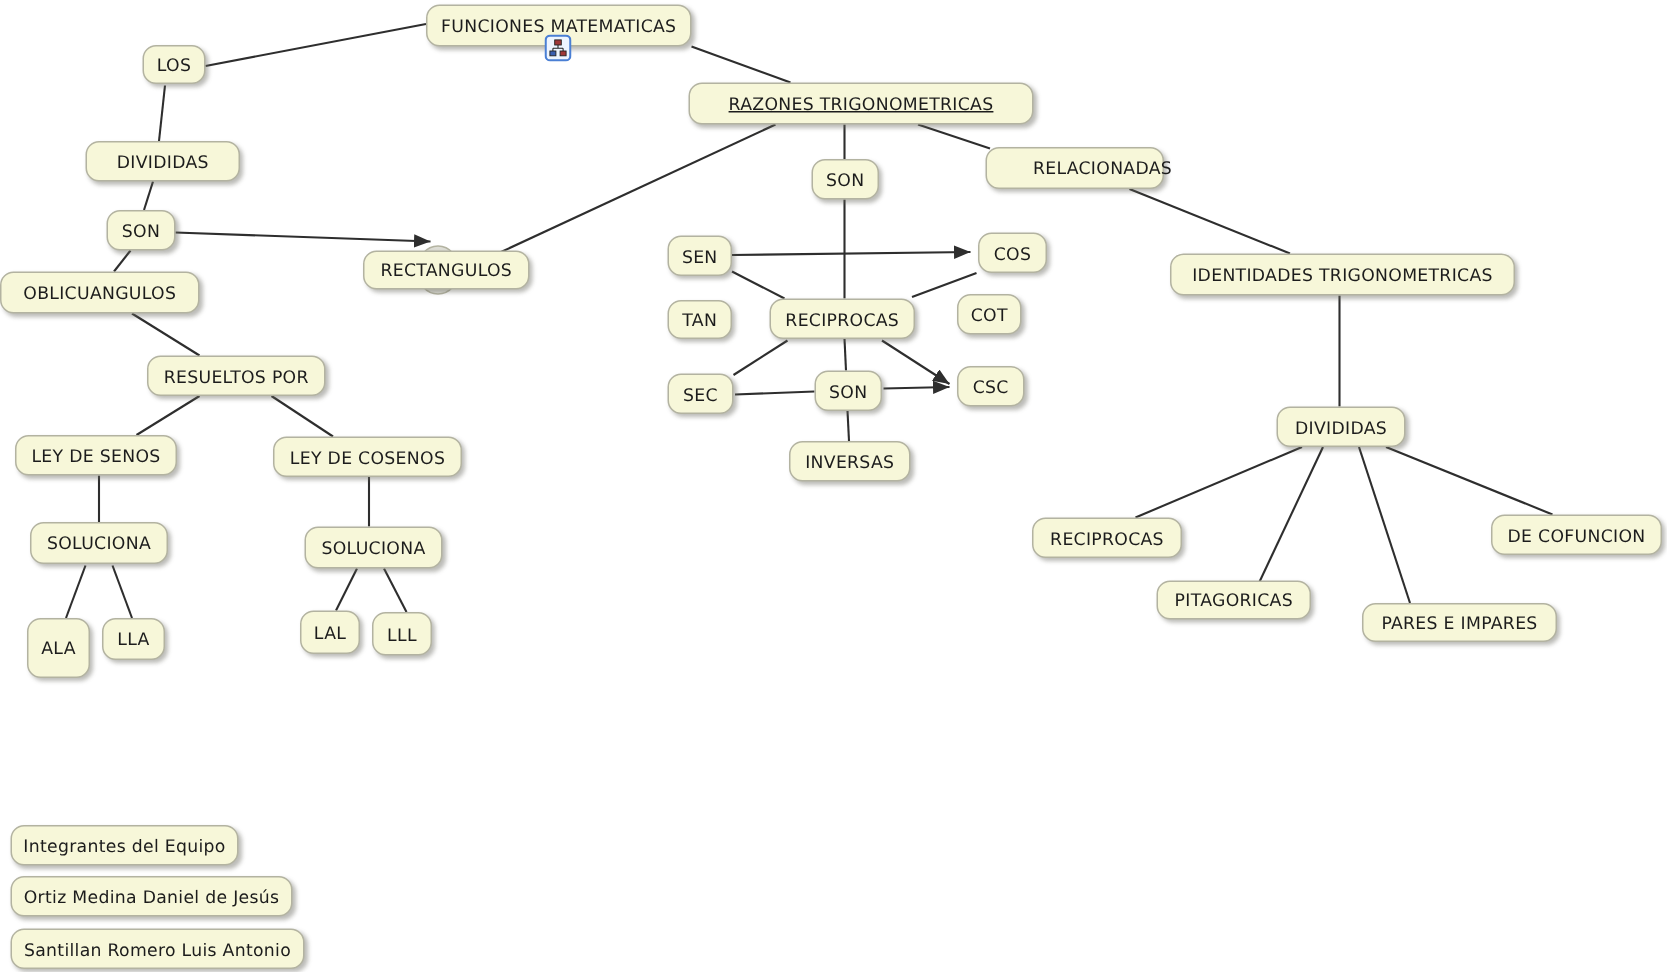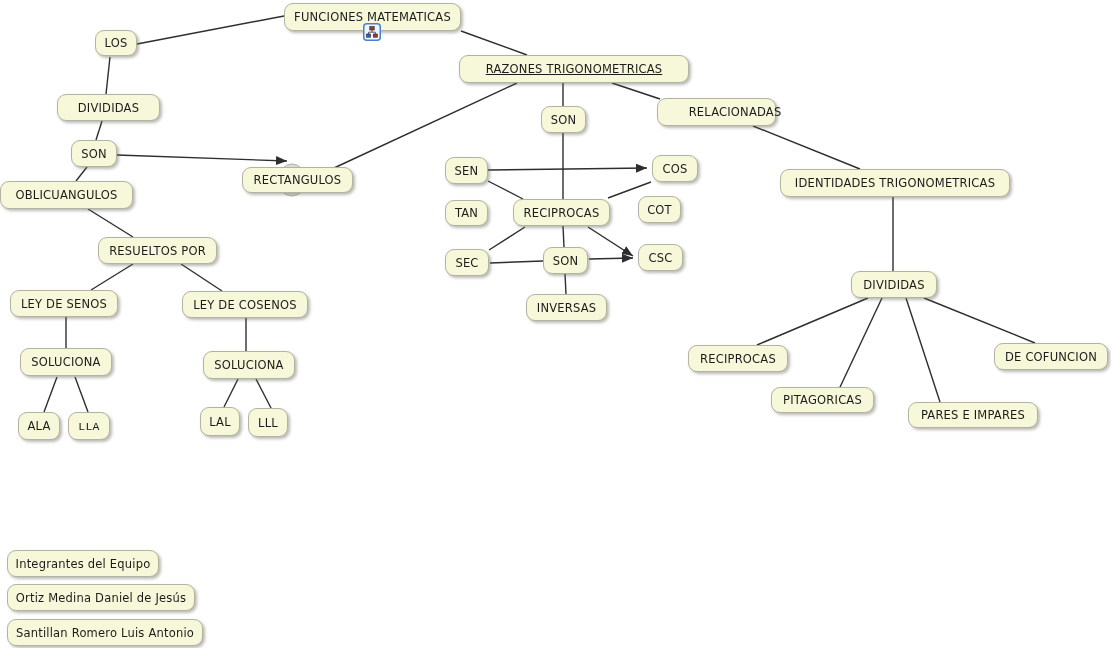--- a/index.html
+++ b/index.html
@@ -101,19 +101,19 @@
 <div class="node" style="left:851px;top:271px;width:86px;height:27px;">DIVIDIDAS</div>
 <div class="node" style="left:688px;top:345px;width:100px;height:27px;">RECIPROCAS</div>
 <div class="node" style="left:771px;top:387px;width:103px;height:26px;">PITAGORICAS</div>
 <div class="node" style="left:908px;top:402px;width:130px;height:26px;">PARES E IMPARES</div>
 <div class="node" style="left:994px;top:343px;width:114px;height:27px;">DE COFUNCION</div>
 <div class="node" style="left:98px;top:237px;width:119px;height:27px;">RESUELTOS POR</div>
 <div class="node" style="left:10px;top:290px;width:108px;height:27px;">LEY DE SENOS</div>
 <div class="node" style="left:182px;top:291px;width:126px;height:27px;">LEY DE COSENOS</div>
 <div class="node" style="left:20px;top:348px;width:92px;height:28px;">SOLUCIONA</div>
 <div class="node" style="left:203px;top:351px;width:92px;height:28px;">SOLUCIONA</div>
-<div class="node" style="left:18px;top:412px;width:42px;height:28px;">ALA</div>
-<div class="node" style="left:68px;top:412px;width:42px;height:28px;font-family:Liberation Mono, monospace;">LLA</div>
+<div class="node" style="left:18px;top:412px;width:42px;height:40px;">ALA</div>
+<div class="node" style="left:68px;top:412px;width:42px;height:28px;">LLA</div>
 <div class="node" style="left:200px;top:407px;width:40px;height:29px;">LAL</div>
 <div class="node" style="left:248px;top:408px;width:40px;height:29px;">LLL</div>
 <div class="node" style="left:7px;top:550px;width:152px;height:27px;">Integrantes del Equipo</div>
 <div class="node" style="left:7px;top:584px;width:188px;height:27px;">Ortiz Medina Daniel de Jesús</div>
 <div class="node" style="left:7px;top:619px;width:196px;height:27px;">Santillan Romero Luis Antonio</div>
 
 </body></html>

